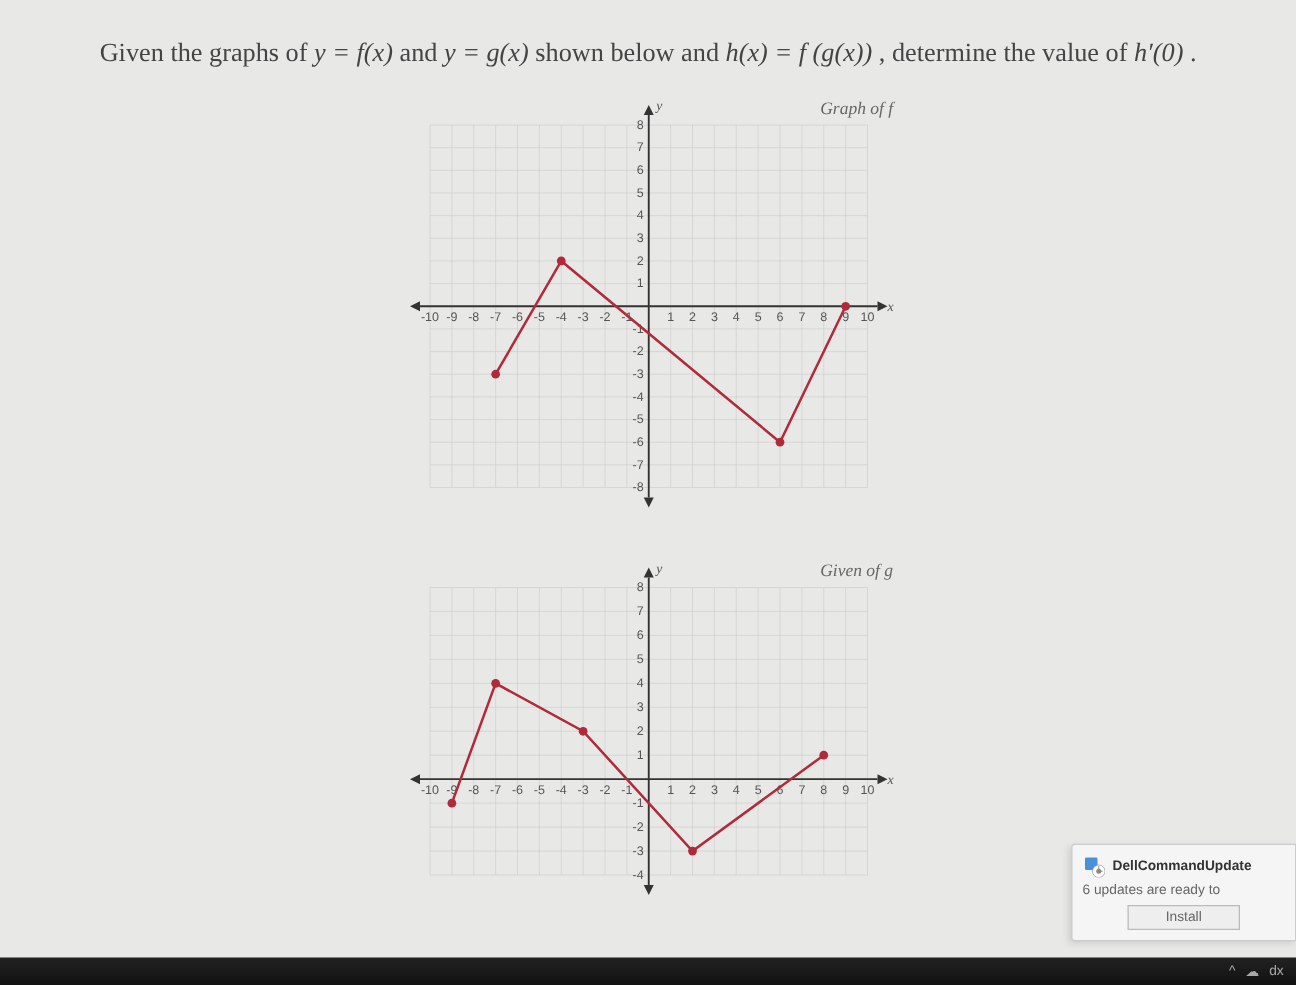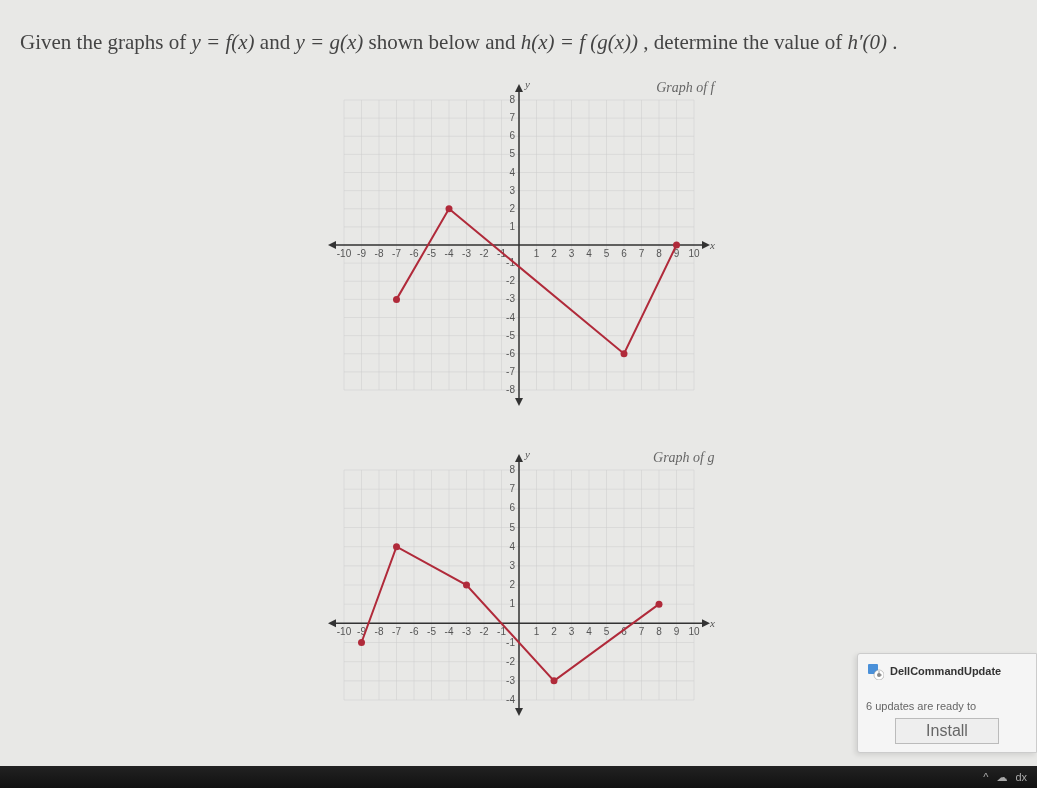--- a/index.html
+++ b/index.html
@@ -8,20 +8,21 @@
       background: #e8e8e6;
       width: 1037px;
       height: 788px;
       position: relative;
       overflow: hidden;
     }
     .question {
       padding: 30px 20px 10px 20px;
       font-size: 21px;
       color: #444;
+      text-align: center;
     }
     .question .math { font-style: italic; }
     .charts-container {
       display: flex;
       flex-direction: column;
       align-items: center;
       gap: 30px;
       padding-top: 10px;
     }
     .chart-wrapper {
@@ -54,29 +55,29 @@
       bottom: 35px;
       width: 180px;
       background: #f5f5f5;
       border: 1px solid #ccc;
       border-radius: 3px 0 0 3px;
       padding: 8px;
       font-family: Arial, sans-serif;
       font-size: 11px;
       box-shadow: -2px 2px 5px rgba(0,0,0,0.1);
     }
-    .notif-header { display: flex; align-items: center; gap: 6px; margin-bottom: 20px; }
+    .notif-header { display: flex; align-items: center; gap: 6px; margin-bottom: 4px; }
     .notif-icon { width: 18px; height: 18px; position: relative; }
     .notif-title { font-weight: bold; color: #333; }
     .notif-body { color: #666; margin-bottom: 6px; }
     .notif-button {
       background: #eee;
       border: 1px solid #bbb;
       padding: 3px 30px;
-      font-size: 16px;
+      font-size: 11px;
       color: #666;
       cursor: pointer;
       display: block;
       margin: 0 auto;
     }
     .taskbar {
       position: absolute;
       bottom: 0;
       left: 0;
       right: 0;
@@ -194,21 +195,21 @@
         <text x="391" y="174" class="axis-label">x</text>
         <text x="206" y="13" class="axis-label">y</text>
         <polyline points="77.5,224.375 130,133.75 305,278.75 357.5,170" class="plot-line"></polyline>
         <circle cx="77.5" cy="224.375" r="3.5" class="plot-point"></circle>
         <circle cx="130" cy="133.75" r="3.5" class="plot-point"></circle>
         <circle cx="305" cy="278.75" r="3.5" class="plot-point"></circle>
         <circle cx="357.5" cy="170" r="3.5" class="plot-point"></circle>
       </svg>
   </div>
   <div class="chart-wrapper">
-    <div class="chart-title">Graph of g</div>
+    <div class="chart-title">Given of g</div>
     <svg class="graph" id="chart-g" width="400" height="280">
         <line x1="25" x2="25" y1="255" y2="25" class="grid-line"></line>
         <line x1="42.5" x2="42.5" y1="255" y2="25" class="grid-line"></line>
         <line x1="60" x2="60" y1="255" y2="25" class="grid-line"></line>
         <line x1="77.5" x2="77.5" y1="255" y2="25" class="grid-line"></line>
         <line x1="95" x2="95" y1="255" y2="25" class="grid-line"></line>
         <line x1="112.5" x2="112.5" y1="255" y2="25" class="grid-line"></line>
         <line x1="130" x2="130" y1="255" y2="25" class="grid-line"></line>
         <line x1="147.5" x2="147.5" y1="255" y2="25" class="grid-line"></line>
         <line x1="165" x2="165" y1="255" y2="25" class="grid-line"></line>

